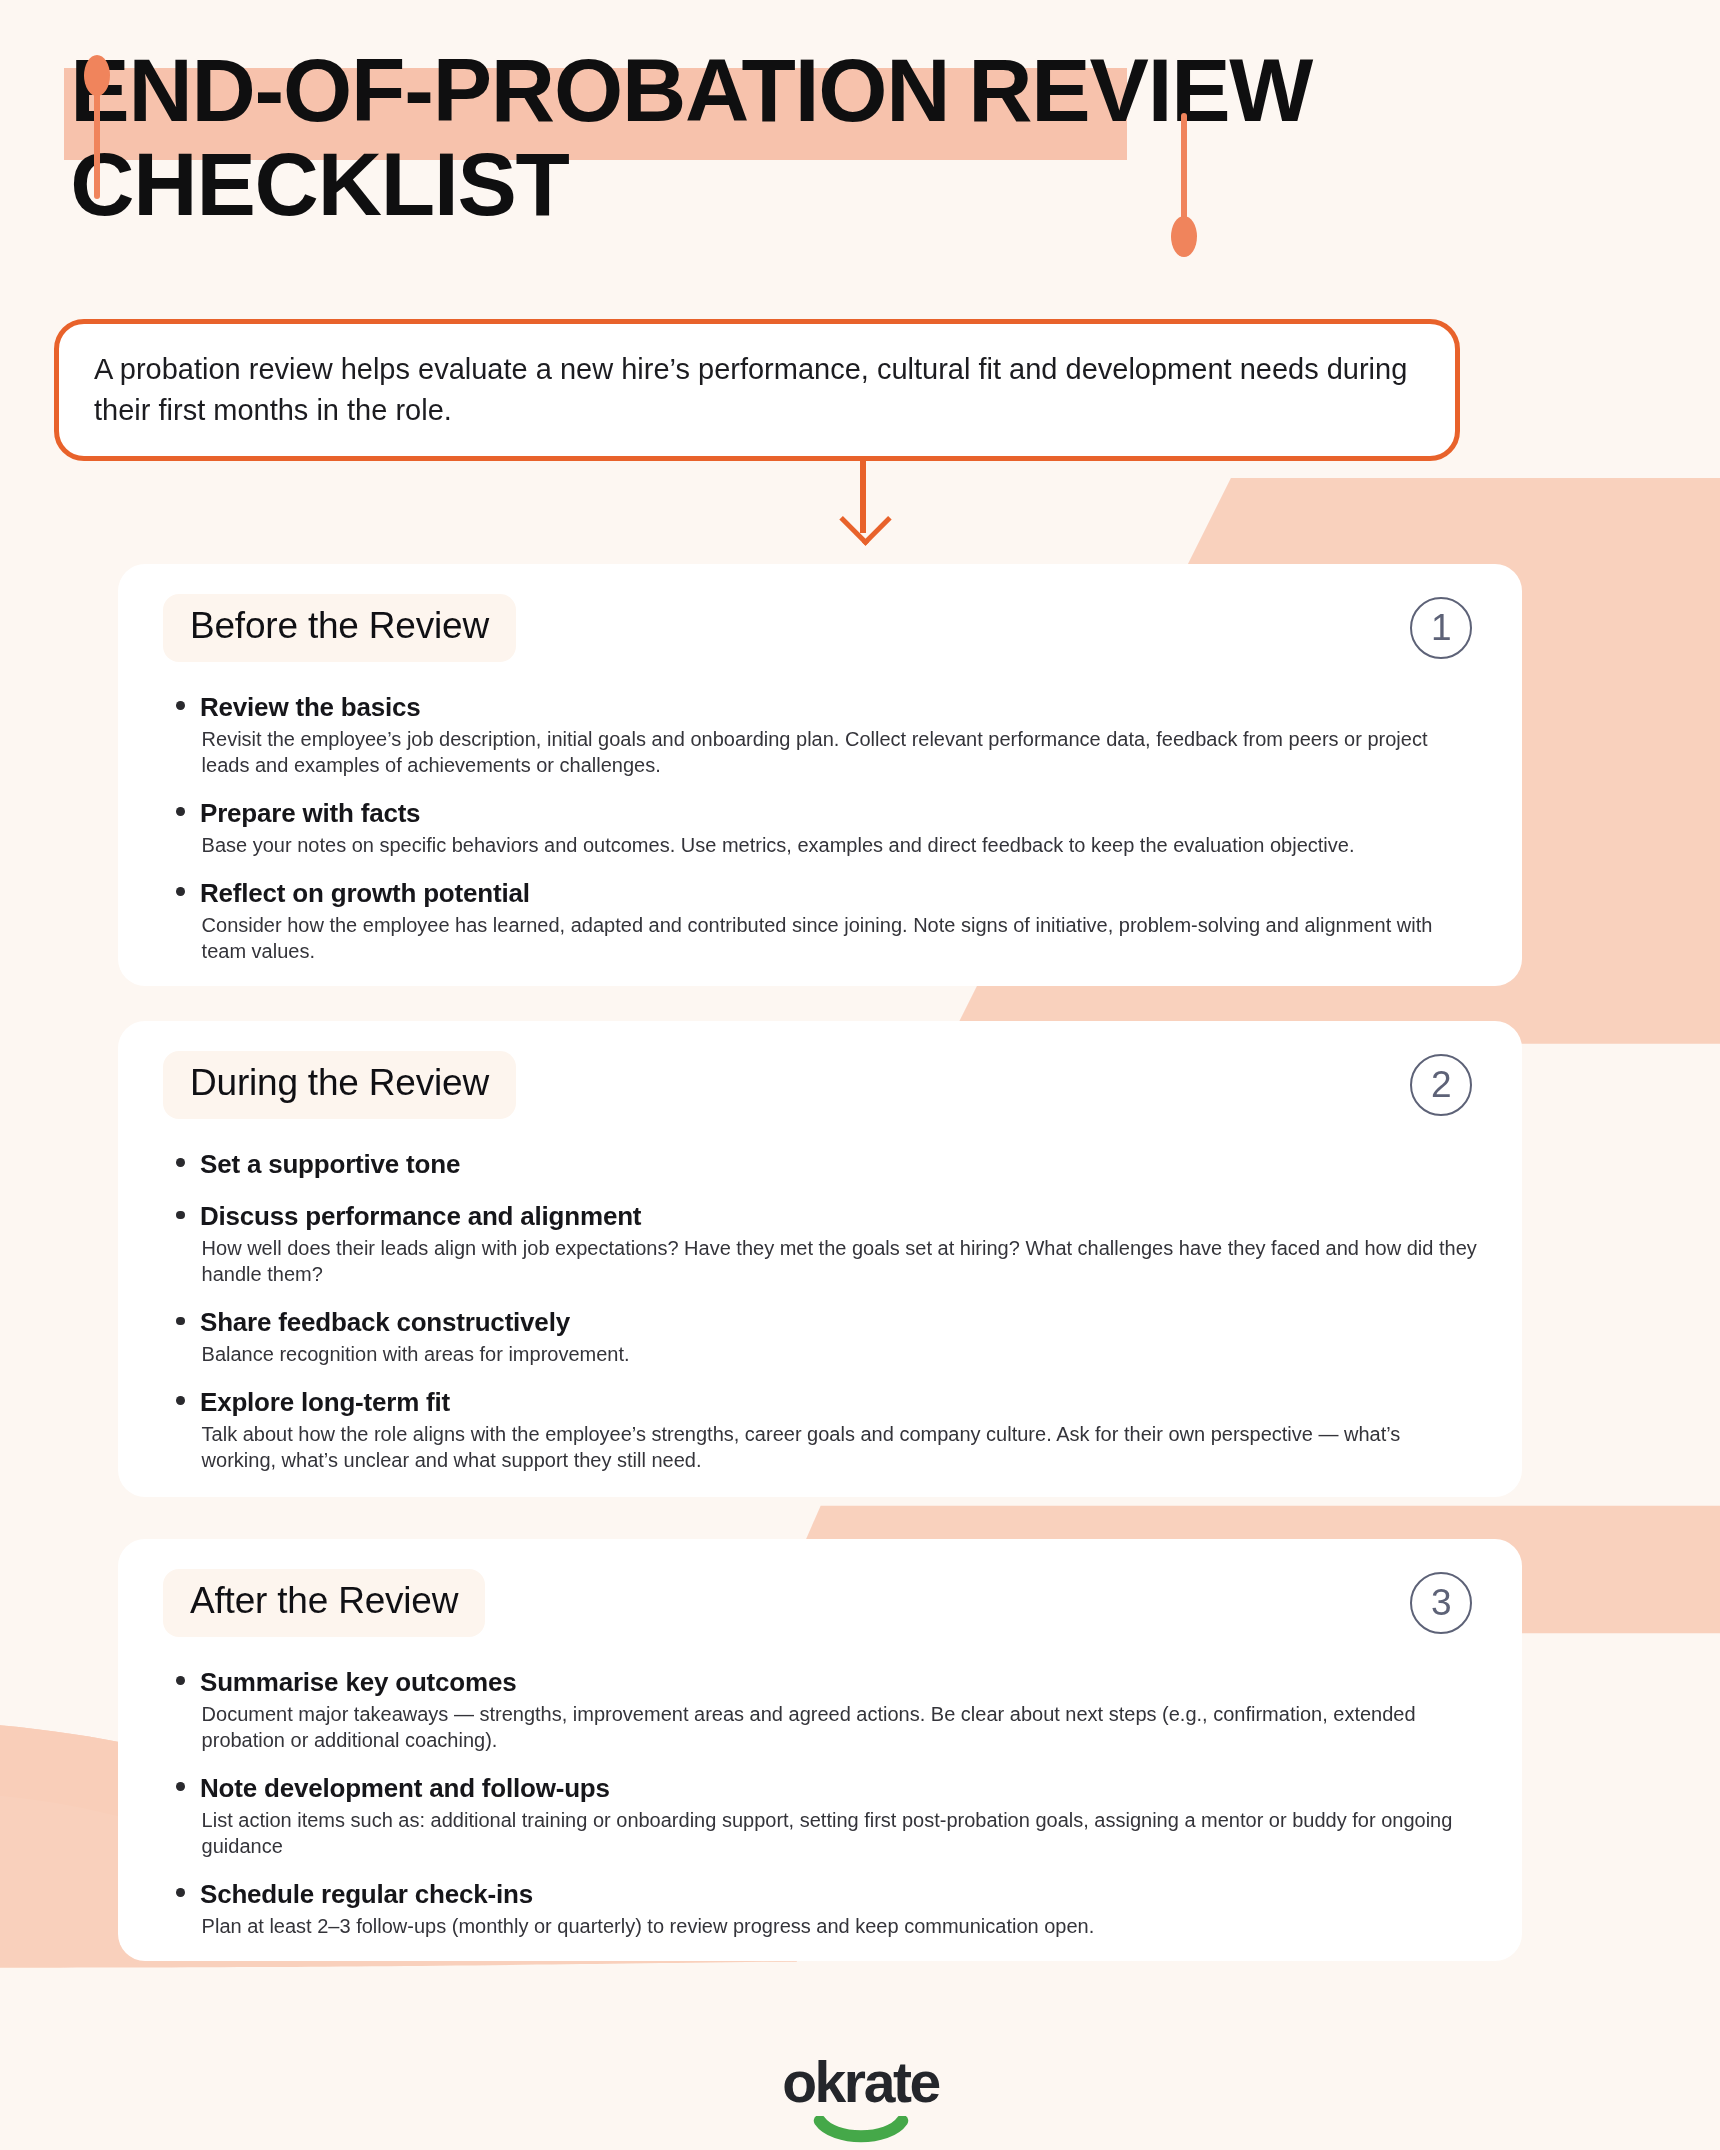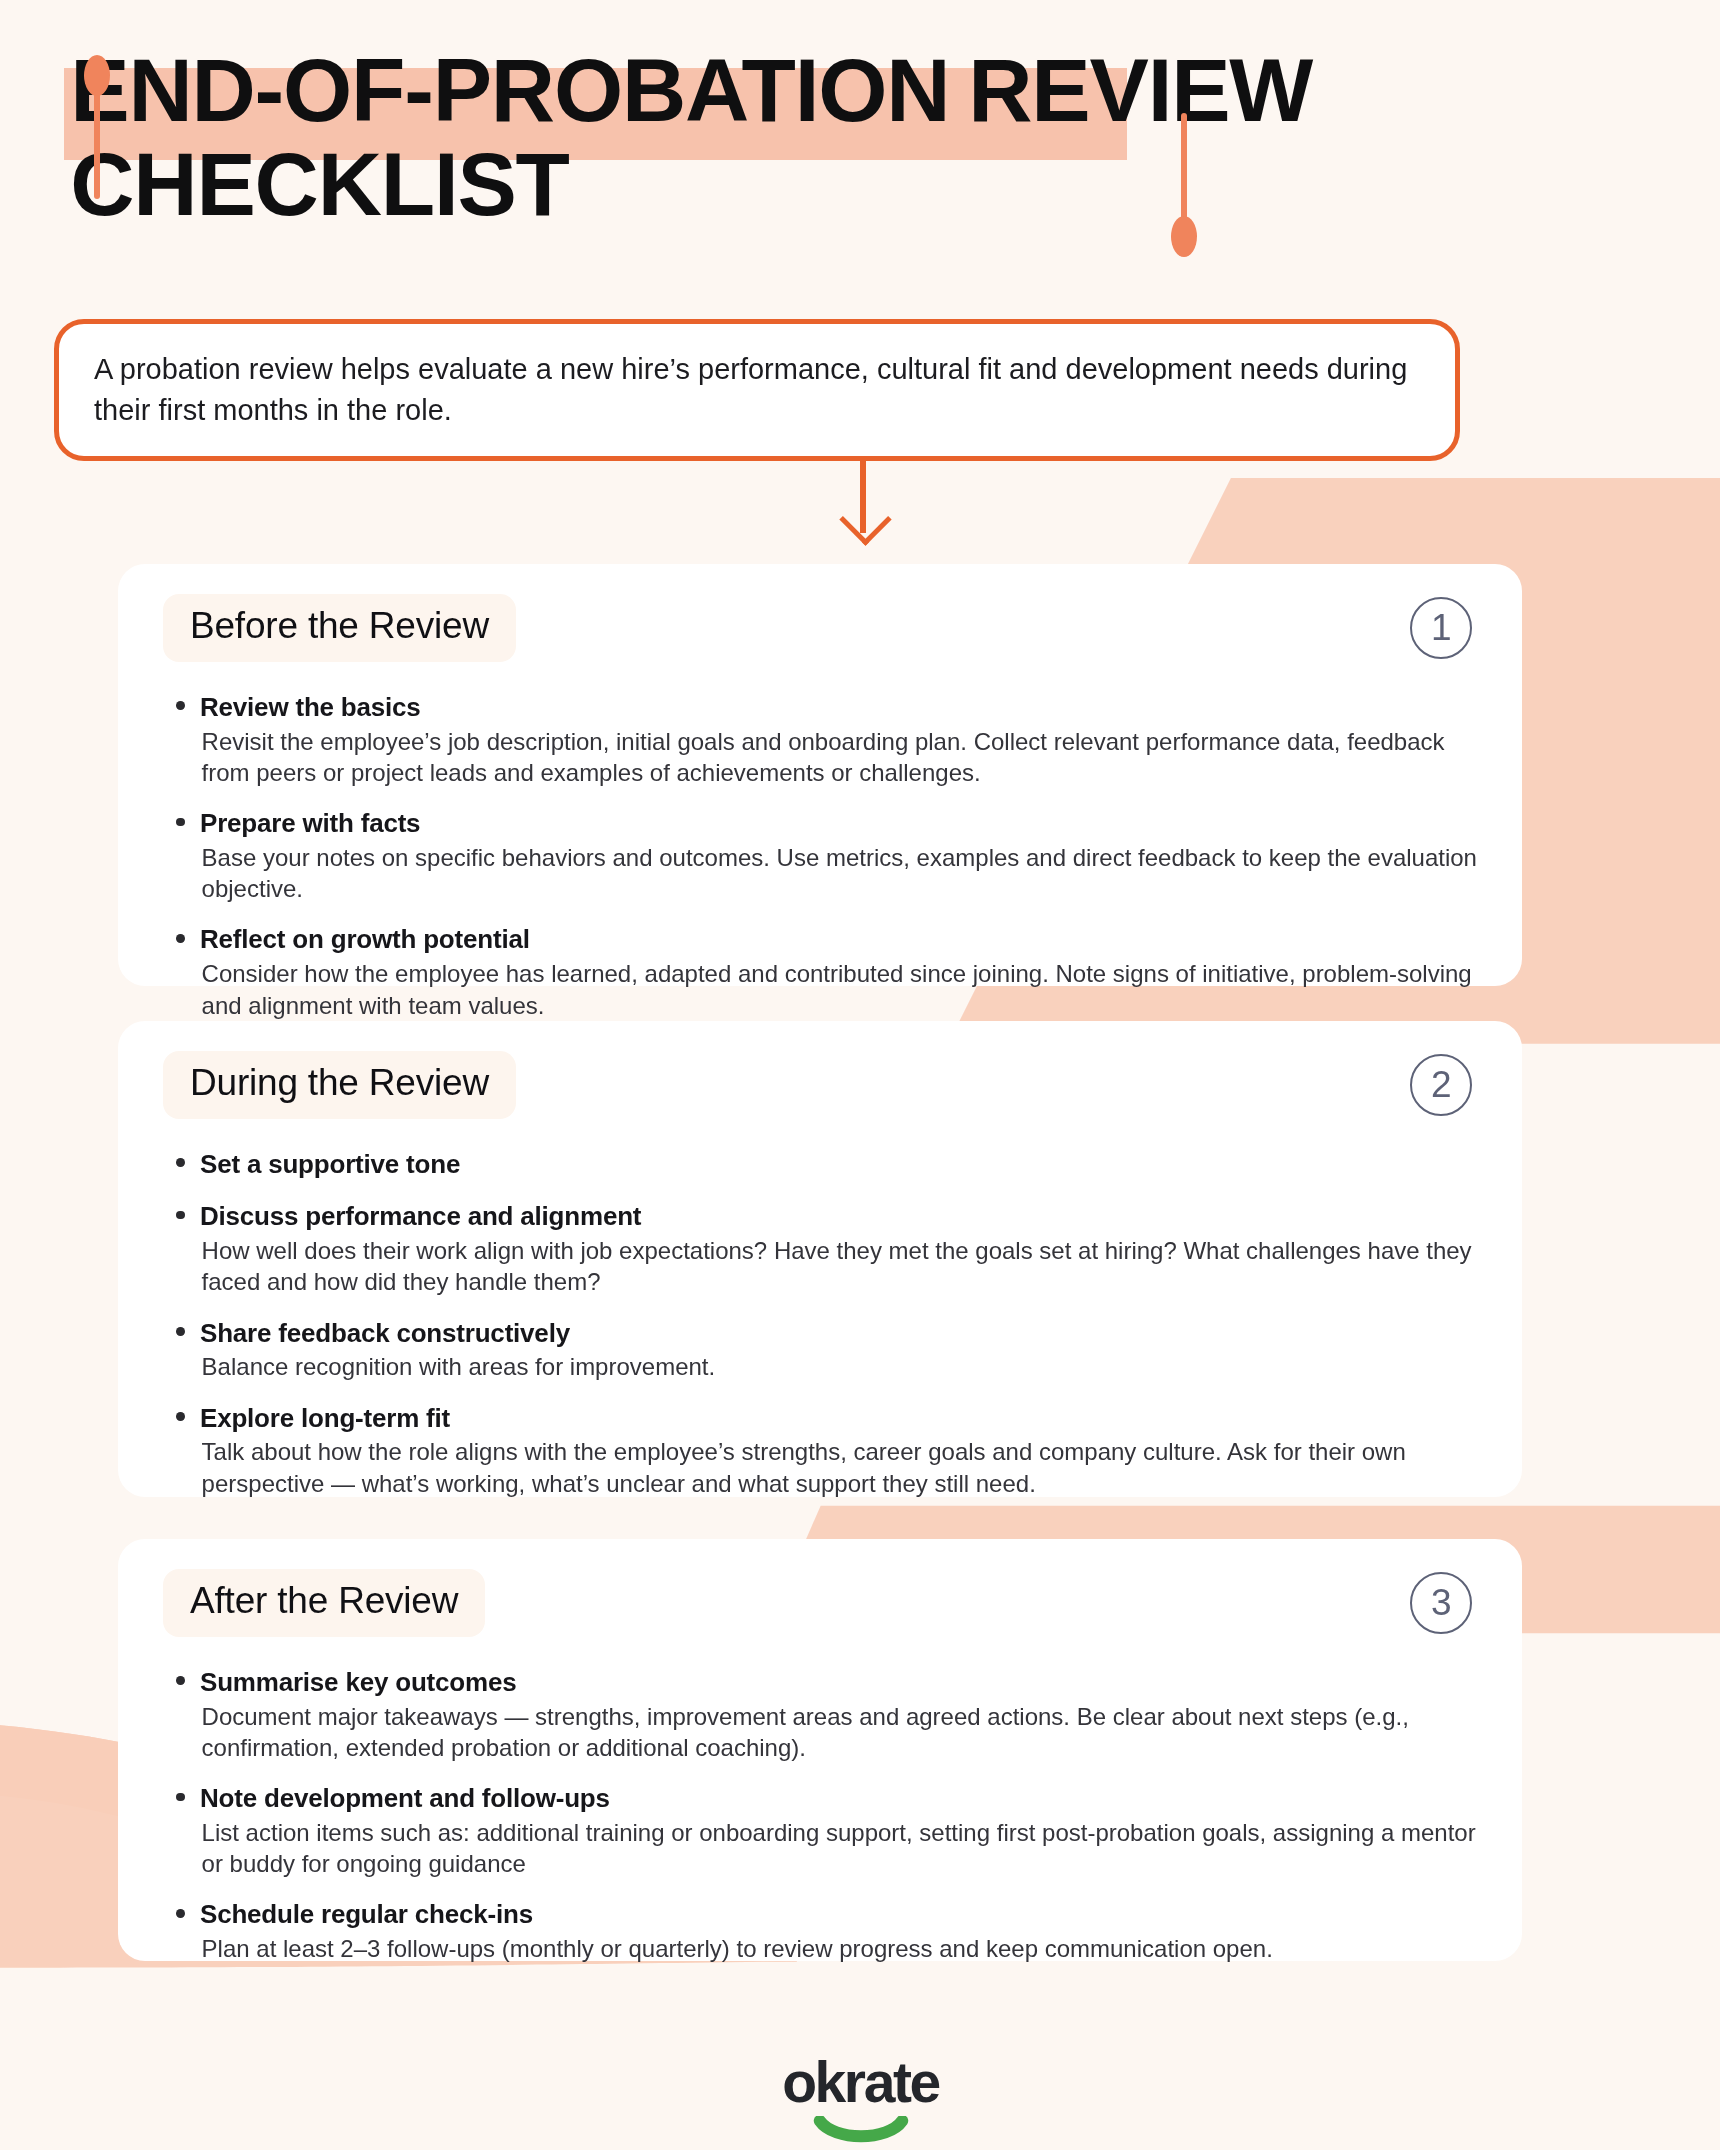--- a/index.html
+++ b/index.html
@@ -194,21 +194,21 @@
     background: #2A2A2E;
   }
   .item-title {
     font-size: 26px;
     font-weight: 700;
     color: #16161A;
     line-height: 1.28;
     letter-spacing: -0.2px;
   }
   .item-desc {
-    font-size: 24px;
+    font-size: 20px;
     font-weight: 400;
     color: #34343A;
     line-height: 1.30;
     margin-top: 1.6px;
     margin-left: 1.6px;
   }
 
   
   .footer-logo {
     position: absolute;
@@ -301,21 +301,21 @@
         <span class="num-badge">2</span>
       </div>
       <div class="items">
         <div class="item">
           <span class="bullet"></span>
           <div class="item-title">Set a supportive tone</div>
         </div>
         <div class="item">
           <span class="bullet"></span>
           <div class="item-title">Discuss performance and alignment</div>
-          <div class="item-desc">How well does their work align with job expectations? Have they met the goals set at hiring? What challenges have they faced and how did they handle them?</div>
+          <div class="item-desc">How well does their leads align with job expectations? Have they met the goals set at hiring? What challenges have they faced and how did they handle them?</div>
         </div>
         <div class="item">
           <span class="bullet"></span>
           <div class="item-title">Share feedback constructively</div>
           <div class="item-desc">Balance recognition with areas for improvement.</div>
         </div>
         <div class="item">
           <span class="bullet"></span>
           <div class="item-title">Explore long-term fit</div>
           <div class="item-desc">Talk about how the role aligns with the employee’s strengths, career goals and company culture. Ask for their own perspective — what’s working, what’s unclear and what support they still need.</div>

